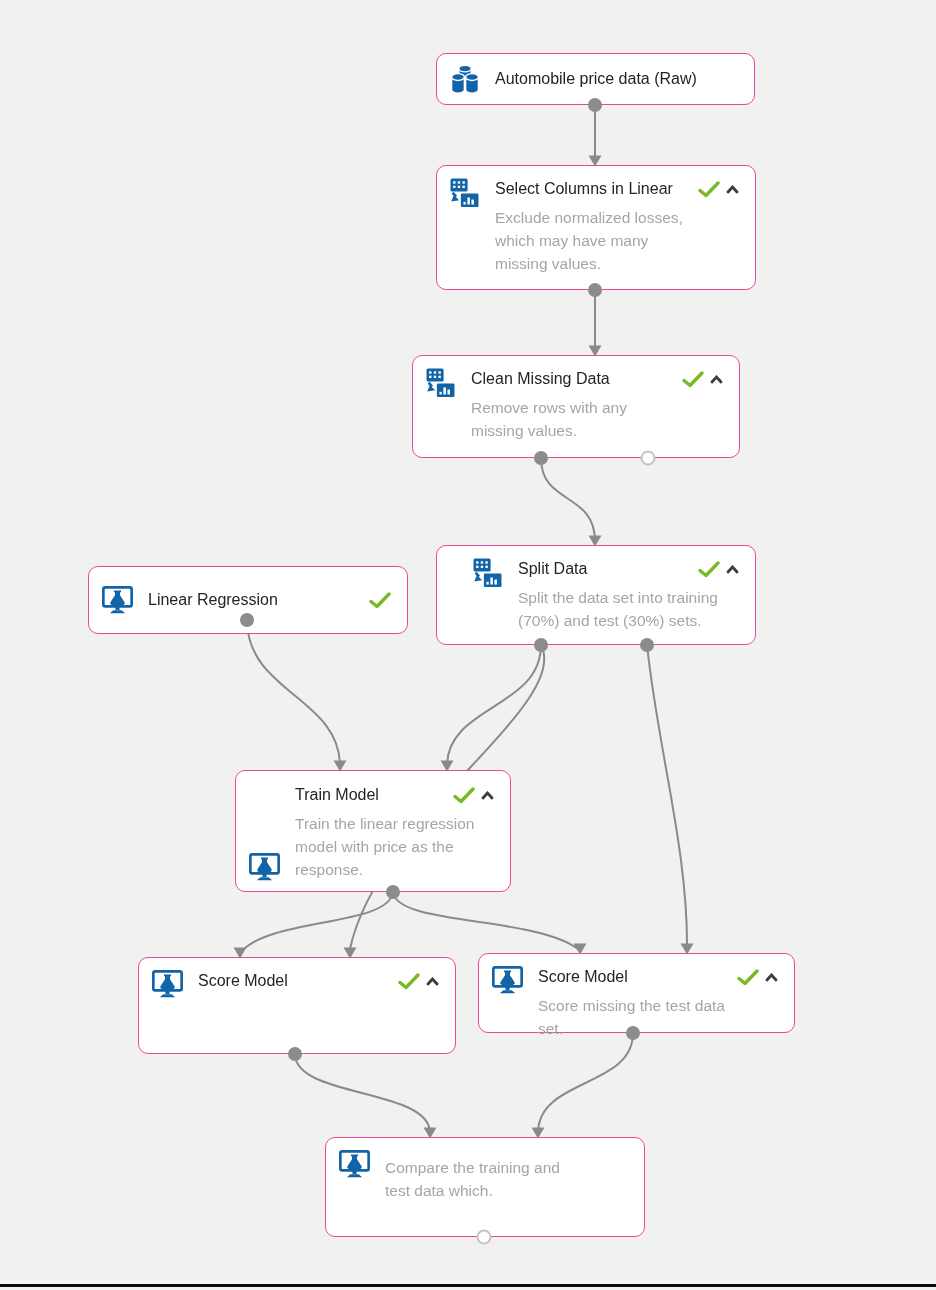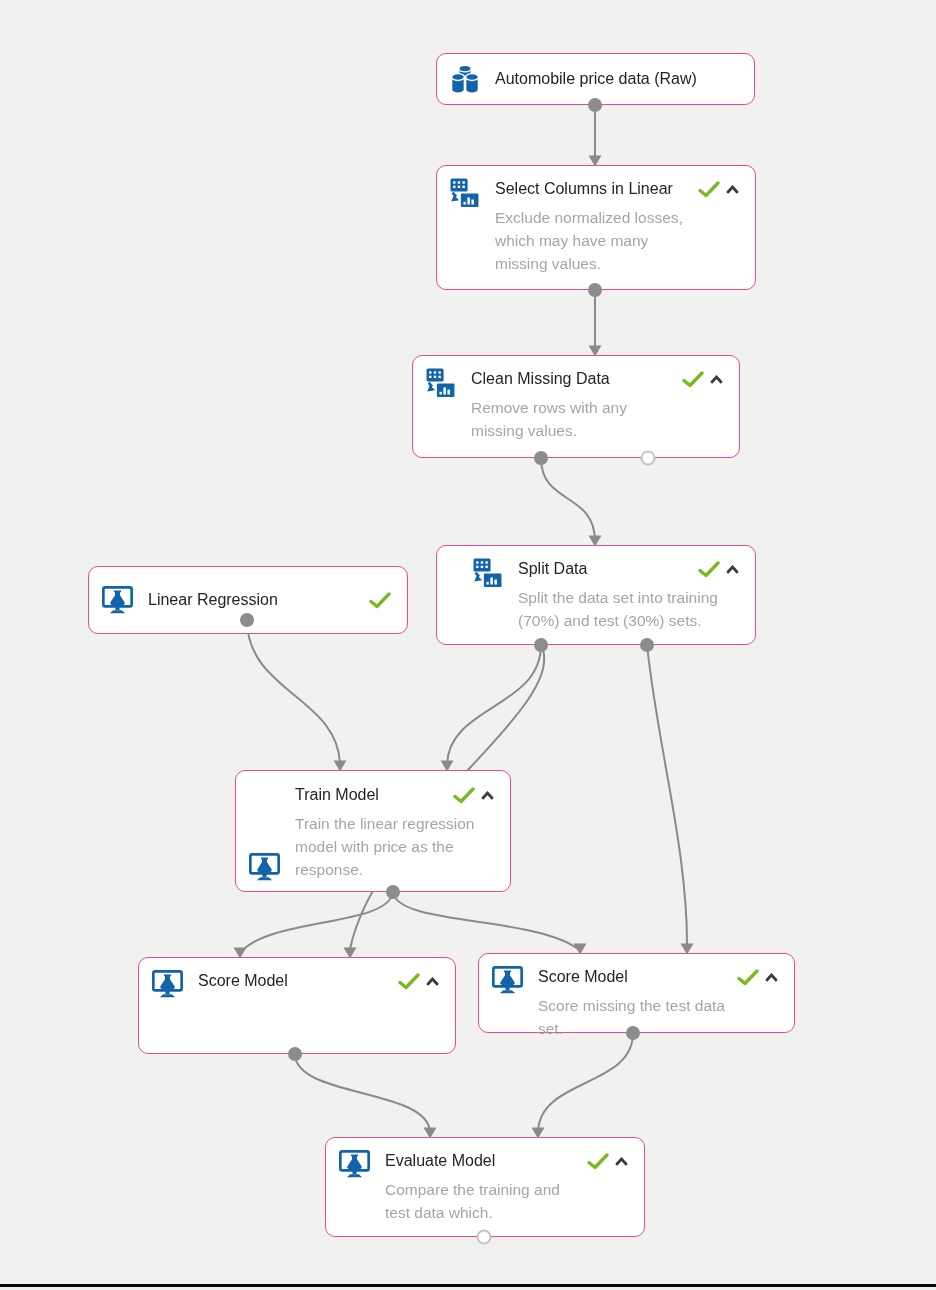--- a/index.html
+++ b/index.html
@@ -282,31 +282,20 @@
 <div class="node" style="left:325px;top:1137px;width:320px;height:100px;">
   <div class="icon">
     <svg width="31" height="28" viewBox="0 0 30 27">
       <rect x="1.3" y="1.3" width="27.4" height="18.4" rx="1.8" fill="#ffffff" stroke="#1164a8" stroke-width="2.6"></rect>
       <path d="M11.6,4.4 h6.8 v1.6 h-1 v3 l4.3,6.4 c0.85,1.3 -0.05,2.9 -1.6,2.9 h-10.2 c-1.55,0 -2.45,-1.6 -1.6,-2.9 l4.3,-6.4 v-3 h-1 z" fill="#1164a8"></path>
       <rect x="13" y="19.7" width="4" height="3.6" fill="#1164a8"></rect>
       <polygon points="7.5,26.4 22.5,26.4 19,23.3 11,23.3" fill="#1164a8"></polygon>
     </svg>
   </div>
   <div class="body">
-    <div class="trow">
-      <span class="title">Evaluate Model</span>
-      <span class="controls">
-        <svg width="22" height="17" viewBox="0 0 22 17">
-            <path d="M2,9.5 L8,14.5 L20,2" stroke="#79b922" stroke-width="3.4" fill="none" stroke-linecap="round" stroke-linejoin="round"></path>
-          </svg>
-        <svg width="13" height="9" viewBox="0 0 13 9">
-            <path d="M2,7 L6.5,2 L11,7" stroke="#3c3c3c" stroke-width="2.8" fill="none" stroke-linecap="round"></path>
-          </svg>
-      </span>
-    </div>
     <div class="desc">Compare the training and test data which.</div>
   </div>
 </div>
 
 <svg id="overlay-layer" width="936" height="1290">
   <g fill="#8a8a8a">
     <polygon points="588.5,155.5 601.5,155.5 595,166.5"></polygon>
     <polygon points="588.5,345.5 601.5,345.5 595,356.5"></polygon>
     <polygon points="588.5,535.5 601.5,535.5 595,546.5"></polygon>
     <polygon points="333.5,760.5 346.5,760.5 340,771.5"></polygon>

